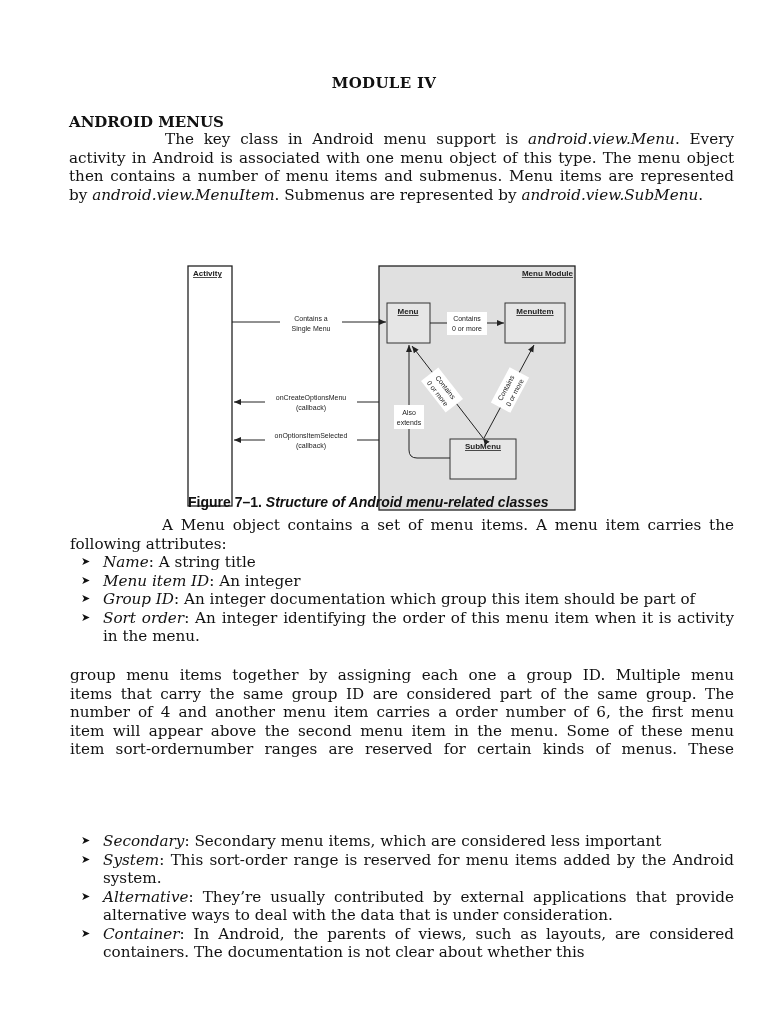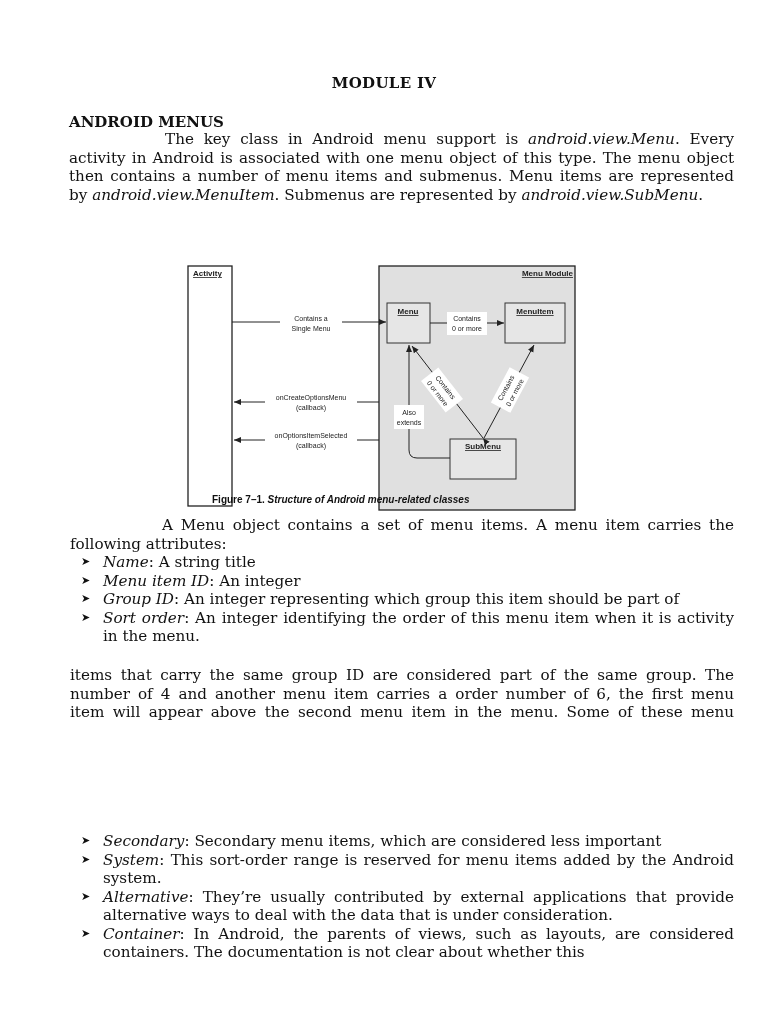--- a/index.html
+++ b/index.html
@@ -20,21 +20,21 @@
   .line.last { text-align-last:left; }
   i { font-style:italic; }
   ul.bullets { position:absolute; list-style:none; margin:0; padding:0; font-size:15.2px; line-height:18.5px; }
   ul.bullets li { position:relative; padding-left:22px; text-align:justify; }
   ul.bullets li .arrow { position:absolute; left:0; top:0; font-size:11px; }
   .b1 { left:81px; top:553px; width:653px; }
   .b2 { left:81px; top:832px; width:653px; }
   .fig { position:absolute; left:180px; top:240px; width:400px; height:275px;margin-top:22px; }
   .fig svg text { font-family:"Liberation Sans", "DejaVu Sans", sans-serif; }
   .caption { position:absolute; left:188px; top:494px; font-family:"Liberation Sans", sans-serif;
-         font-size:10px; font-weight:bold;padding-left:24px; }
+         font-size:14px; font-weight:bold; }
   .caption i { font-style:italic; }
 </style>
 </head>
 <body>
 
 <div class="page">
 
   <div class="module-title">MODULE  IV</div>
   <div class="section-head">ANDROID MENUS</div>
 
@@ -107,28 +107,30 @@
   <div class="caption"><span>Figure 7–1. </span><i>Structure of Android menu-related classes</i></div>
 
   <div class="para p2">
     <span class="line"><span class="indent"></span><span>A Menu object contains a set of menu items. A menu item carries the</span></span>
     <span class="line last">following attributes:</span>
   </div>
 
   <ul class="bullets b1">
     <li><span class="arrow">➤</span><i>Name</i><span>: A string title</span></li>
     <li><span class="arrow">➤</span><i>Menu item ID</i><span>: An integer</span></li>
-    <li><span class="arrow">➤</span><i>Group ID</i><span>: An integer representing which group this item should be part of</span></li>
+    <li><span class="arrow">➤</span><i>Group ID</i><span>: An integer documentation which group this item should be part of</span></li>
     <li><span class="arrow">➤</span><i>Sort order</i><span>: An integer identifying the order of this menu item when it is activity in the menu.</span></li>
   </ul>
 
   <div class="para p3">
+    <span class="line">group menu items together by assigning each one a group ID. Multiple menu</span>
     <span class="line">items that carry the same group ID are considered part of the same group. The</span>
     <span class="line">number of 4 and another menu item carries a order number of 6, the first menu</span>
     <span class="line">item will appear above the second menu item in the menu. Some of these menu</span>
+    <span class="line">item sort-ordernumber ranges are reserved for certain kinds of menus. These</span>
   </div>
 
   <ul class="bullets b2">
     <li><span class="arrow">➤</span><i>Secondary</i><span>: Secondary menu items, which are considered less important</span></li>
     <li><span class="arrow">➤</span><i>System</i><span>: This sort-order range is reserved for menu items added by the Android system.</span></li>
     <li><span class="arrow">➤</span><i>Alternative</i><span>: They’re usually contributed by external applications that provide alternative ways to deal with the data that is under consideration.</span></li>
     <li><span class="arrow">➤</span><i>Container</i><span>: In Android, the parents of views, such as layouts, are considered containers. The documentation is not clear about whether this</span></li>
   </ul>
 
 </div>

